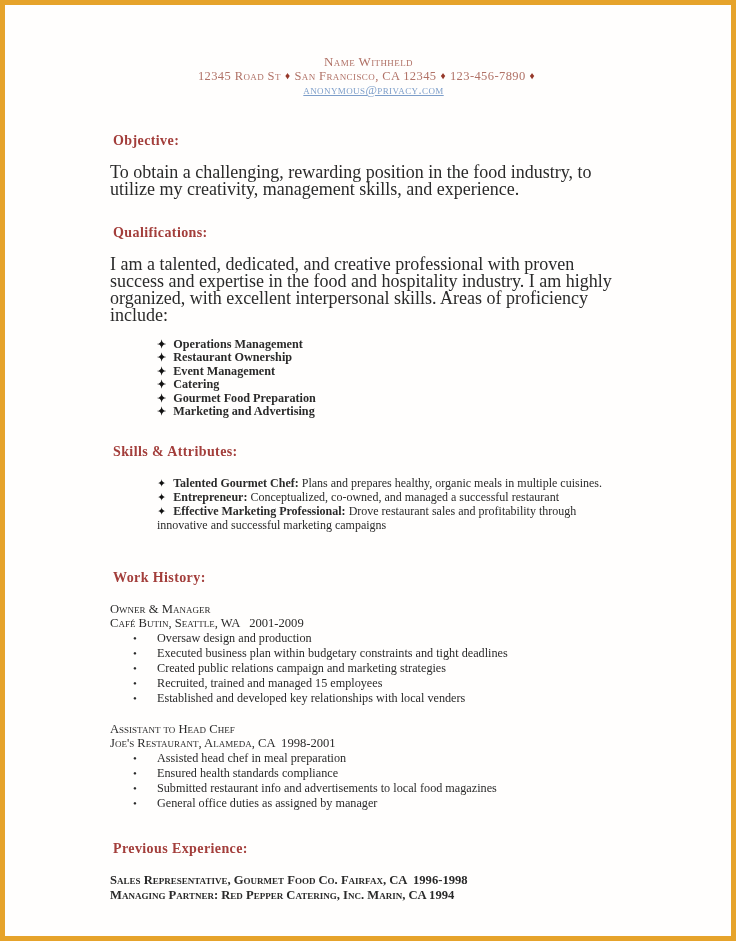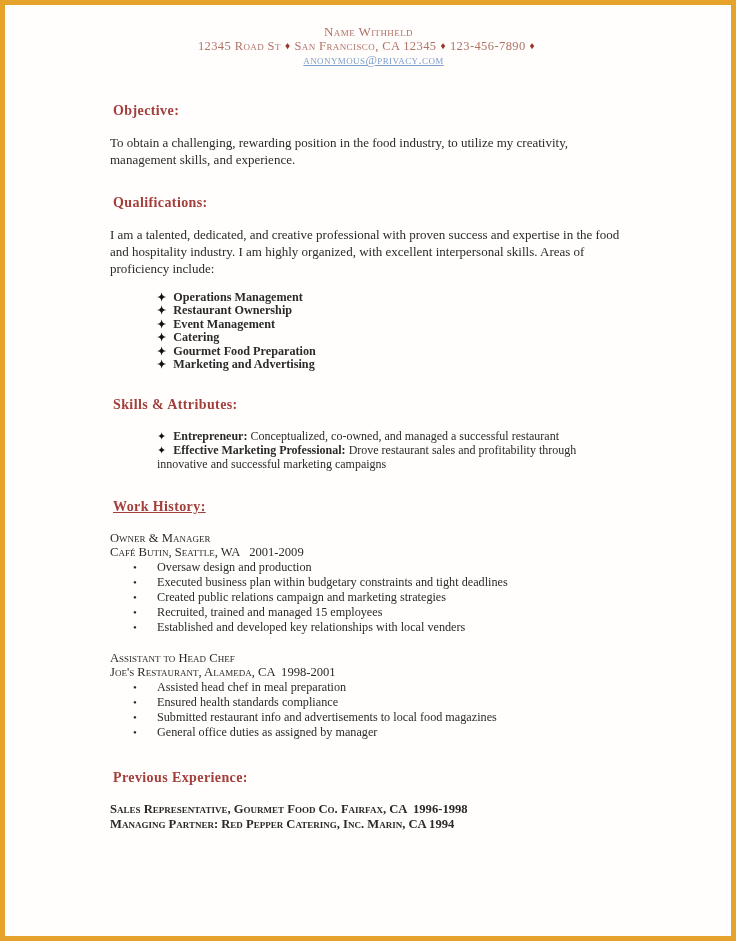--- a/index.html
+++ b/index.html
@@ -18,21 +18,21 @@
     color:var(--ink);
     position:relative;
   }
   .page{
     width:736px;height:941px;
     border:5px solid var(--orange);
     background:#fffefd;
     overflow:hidden;
   }
   .content{
-    padding:16px 104px 0 105px;
+    padding:46px 104px 0 105px;
   }
   
   .doc-header{
     margin-top:4px;
     text-align:center;
     font-variant:small-caps;
     color:var(--faded-red);
     font-size:12.5px;
     line-height:13.5px;
     letter-spacing:.4px;
@@ -56,25 +56,25 @@
   .section-title{
     color:var(--heading-red);
     font-weight:bold;
     font-size:14px;
     letter-spacing:.4px;
     margin-left:3px;
   }
   .st-objective{margin-top:35px;}
   .st-qualifications{margin-top:27px;}
   .st-skills{margin-top:25px;}
-  .st-work{margin-top:28px;text-decoration:underline;}
+  .st-work{margin-top:38px;}
   .st-previous{margin-top:30px;}
   .para{
     margin-top:15px;
-    font-size:13px;
+    font-size:18px;
     line-height:17px;
   }
   
   .areas-list{
     list-style:none;
     margin-top:14px;
   }
   .areas-list li{
     padding-left:47px;
     font-weight:bold;
@@ -167,20 +167,21 @@
         <li><span class="diamond-bullet">✦</span><span>Catering</span></li>
 
         <li><span class="diamond-bullet">✦</span><span>Gourmet Food Preparation</span></li>
 
         <li><span class="diamond-bullet">✦</span><span>Marketing and Advertising</span></li>
       </ul>
 
     <div class="section-title st-skills">Skills &amp; Attributes:</div>
     <ul class="skills-list">
 
+        <li><span class="diamond-bullet">✦</span><span class="skill-label">Talented Gourmet Chef:</span><span class="skill-text"> Plans and prepares healthy, organic meals in multiple cuisines.</span></li>
 
         <li><span class="diamond-bullet">✦</span><span class="skill-label">Entrepreneur:</span><span class="skill-text"> Conceptualized, co-owned, and managed a successful restaurant</span></li>
 
         <li><span class="diamond-bullet">✦</span><span class="skill-label">Effective Marketing Professional:</span><span class="skill-text"> Drove restaurant sales and profitability through innovative and successful marketing campaigns</span></li>
 
       </ul>
 
     <div class="section-title st-work">Work History:</div>
 
     <div class="job-block">

